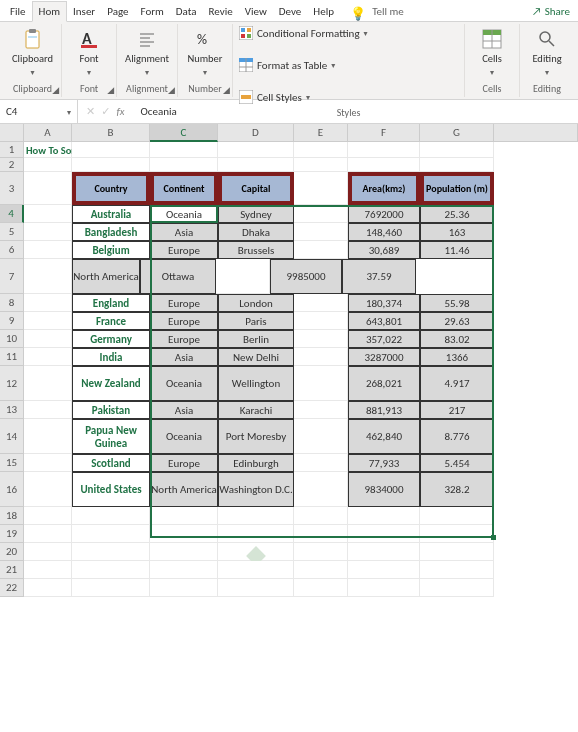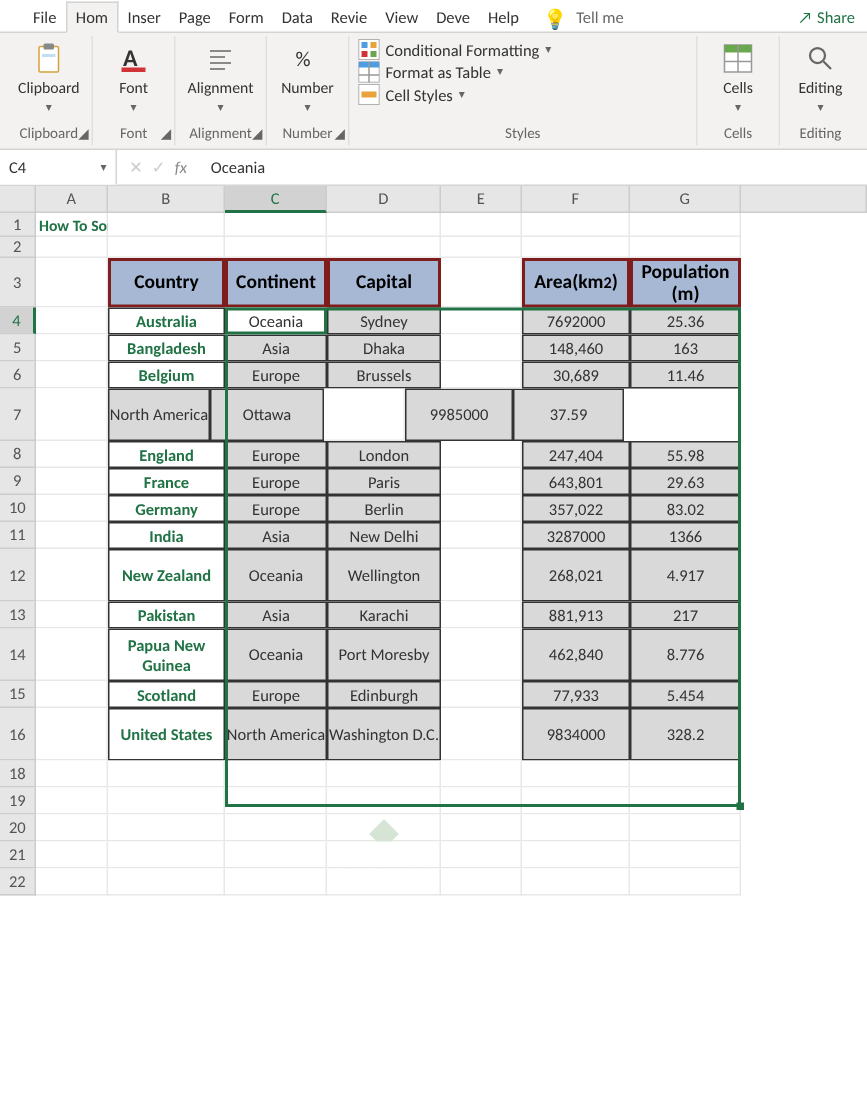--- a/index.html
+++ b/index.html
@@ -1,33 +1,33 @@
 <!DOCTYPE html>
 <html><head>
 <meta charset="utf-8">
 <style>
 * { box-sizing: border-box; margin: 0; padding: 0; font-family: 'Segoe UI', Calibri, sans-serif; }
 body { width: 578px; height: 732px; background: #fff; overflow: hidden; font-size: 12px; color: #333; }
 
-.ribbon-tabs { display: flex; height: 22px; background: #fff; border-bottom: 1px solid #d4d4d4; align-items: flex-end; padding-left: 16px; justify-content: space-between; }
+.ribbon-tabs { display: flex; height: 22px; background: #fff; border-bottom: 1px solid #d4d4d4; align-items: flex-end; padding-left: 4px; justify-content: space-between; }
 .tab { padding: 3px 6px; font-size: 11px; cursor: pointer; }
 .tab.active { background: #f3f2f1; border: 1px solid #d4d4d4; border-bottom-color:#f3f2f1; position:relative; top:1px;}
 .tell-me { display: flex; align-items: center; gap: 4px; color: #666; padding: 3px 6px; font-size:11px;}
 .share-btn { margin-left: auto; color: #217346; padding: 3px 8px; display:flex; align-items:center; gap:3px; font-size:11px;}
 .lamp { color:#888; font-size:13px;}
 
 .ribbon { display: flex; height: 78px; background: #f3f2f1; border-bottom: 1px solid #d4d4d4; padding: 2px 4px; }
 .group { display: flex; flex-direction: column; justify-content: space-between; border-right: 1px solid #e1dfdd; padding: 2px 6px; position:relative; }
 .group:last-child{border-right:none;}
 .group-label { font-size: 10px; color: #666; text-align: center; padding-top:2px;}
 .group-body { display: flex; align-items: flex-start; gap: 4px; flex:1; }
 .big-btn { display: flex; flex-direction: column; align-items: center; gap: 2px; font-size: 10.5px; padding: 2px; min-width: 42px; }
 .icon-box { width: 22px; height: 22px; display: flex; align-items: center; justify-content: center; }
 .small-drop { font-size: 8px; color: #666; }
-.v-stack { display:flex; flex-direction:column; gap:1px; font-size:11px;}
+.v-stack { display:flex; flex-direction:column; gap:18px; font-size:11px;}
 .v-stack-item{ display:flex; align-items:center; gap:4px; white-space:nowrap; font-size:11px;}
 .styles-group { flex:1; }
 .launcher{position:absolute; right:2px; bottom:2px; font-size:9px; color:#666;}
 
 .name-box-bar { display: flex; height: 24px; border-bottom: 1px solid #d4d4d4; align-items: center; background:#fff; }
 .name-box { width: 78px; padding: 2px 6px; border-right: 1px solid #d4d4d4; font-size: 11px; background:#fff; display:flex; align-items:center; justify-content:space-between; height:100%;}
 .fx-controls{ display:flex; align-items:center; gap:6px; padding:0 8px; color:#888; font-size:11px;}
 .fx-label { font-style: italic; color:#888;}
 .formula-text{ padding-left:8px; font-size:11px;}
 
@@ -41,21 +41,21 @@
 .rows { }
 .row { display:flex; }
 .row-h { width:24px; }
 .cell { background:#fff; border-right:1px solid #e8e8e8; border-bottom:1px solid #e8e8e8; position:relative; }
 
 .wA{width:48px;} .wB{width:78px;} .wC{width:68px;} .wD{width:76px;} .wE{width:54px;} .wF{width:72px;} .wG{width:74px;}
 .h1{height:16px;} .h2{height:14px;} .h3{height:33px;}
 .hr{height:18px;} .hrb{height:35px;}
 
 .title-cell{ color:#217346; font-weight:bold; font-size:10.5px; white-space:nowrap; padding:2px 2px; overflow:visible;}
-.th { background:#a6b8d4; border:2px solid #7f1d1d; color:#000; font-weight:bold; font-size:13px; display:flex; align-items:center; justify-content:center; text-align:center;}
+.th { background:#a6b8d4; border:4px solid #7f1d1d; color:#000; font-weight:bold; font-size:10px; display:flex; align-items:center; justify-content:center; text-align:center;}
 .td { border:1px solid #333; font-size:11px; display:flex; align-items:center; justify-content:center; text-align:center; background:#d9d9d9;}
 .tdc{color:#217346; font-weight:bold; background:#fff;}
 .selected-range { position:absolute; border:2px solid #217346; pointer-events:none;}
 .active-cell-overlay{ position:absolute; background:#fff; border:2px solid #217346; pointer-events:none; z-index:3;}
 .fill-handle{position:absolute; width:5px; height:5px; background:#217346; z-index:4;}
 
 .watermark{ text-align:center; color:#c8d6c8; font-size:16px; font-weight:300; padding-top:2px;}
 .watermark .sub{font-size:6px; color:#d2ddd2; letter-spacing:2px;}
 
 svg{display:block;}
@@ -328,21 +328,21 @@
         <div class="td wF hrb">9985000</div>
         <div class="td wG hrb">37.59</div>
       </div>
       <div class="row">
         <div class="row-h hr">8</div>
         <div class="cell wA hr"></div>
         <div class="td tdc wB hr">England</div>
         <div class="td wC hr">Europe</div>
         <div class="td wD hr">London</div>
         <div class="cell wE hr"></div>
-        <div class="td wF hr">247,404</div>
+        <div class="td wF hr">180,374</div>
         <div class="td wG hr">55.98</div>
       </div>
       <div class="row">
         <div class="row-h hr">9</div>
         <div class="cell wA hr"></div>
         <div class="td tdc wB hr">France</div>
         <div class="td wC hr">Europe</div>
         <div class="td wD hr">Paris</div>
         <div class="cell wE hr"></div>
         <div class="td wF hr">643,801</div>

